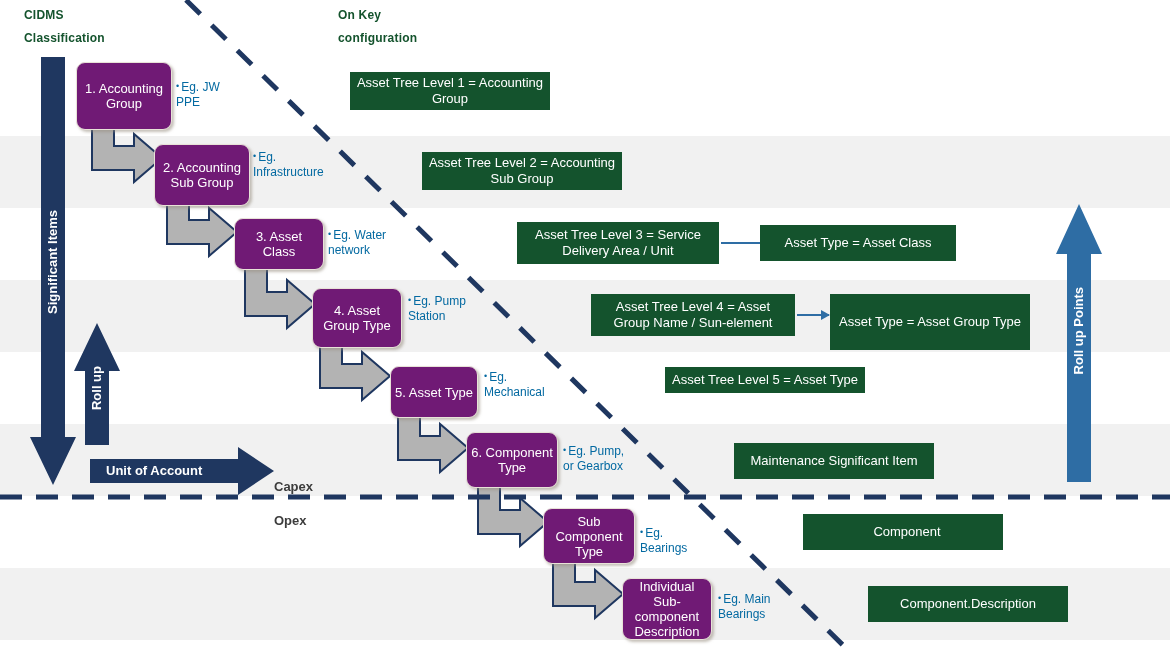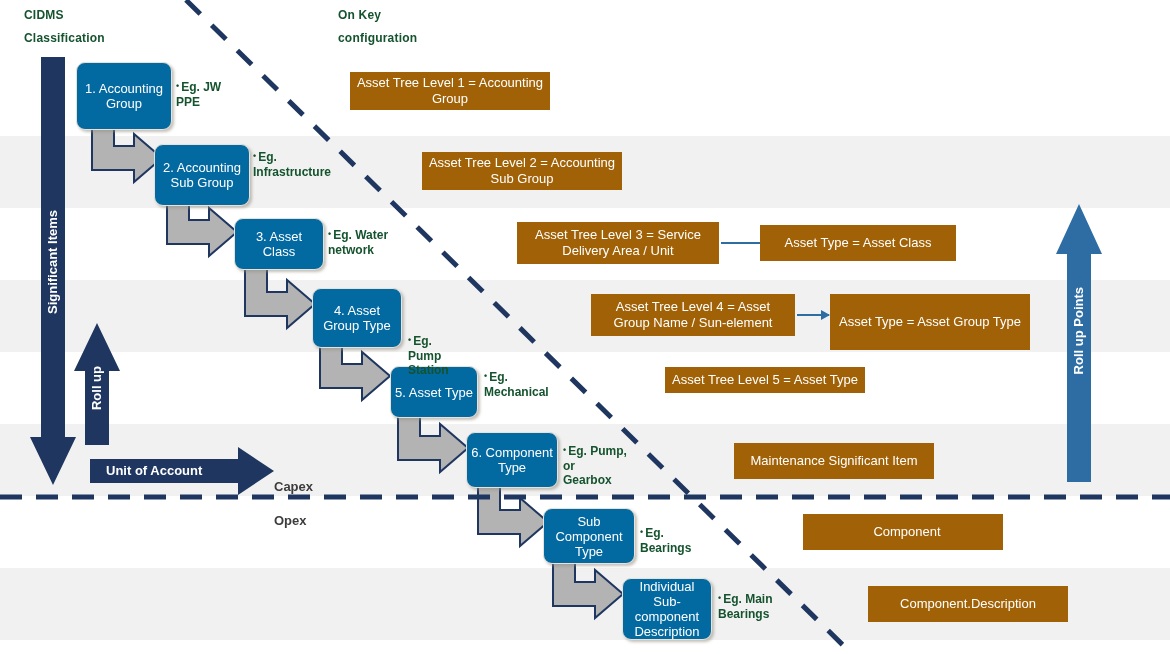--- a/index.html
+++ b/index.html
@@ -6,32 +6,32 @@
   body{font-family:"Liberation Sans","DejaVu Sans",sans-serif;}
   #canvas{position:relative;width:1170px;height:654px;overflow:hidden;background:#fff;}
 
   
   .stripe{position:absolute;left:0;width:1170px;background:#f1f1f1;z-index:0;}
 
   
   .heading{position:absolute;font-weight:bold;font-size:12px;line-height:23px;color:#14532d;letter-spacing:.2px;z-index:6;white-space:pre-line;}
 
   
-  .pbox{position:absolute;background:#0369a1;color:#ffffff;border-radius:9px;
+  .pbox{position:absolute;background:#701a75;color:#ffffff;border-radius:9px;
         display:flex;align-items:center;justify-content:center;text-align:center;
         font-size:13px;line-height:15px;z-index:5;
         box-shadow:2px 2px 3px rgba(150,140,125,.55);
         border:1px solid #e8e2d8;box-sizing:border-box;padding:2px 4px;}
 
   
-  .eg{position:absolute;font-size:12px;line-height:14px;color:#14532d;z-index:6;font-weight:bold;}
+  .eg{position:absolute;font-size:12px;line-height:14px;color:#0369a1;z-index:6;}
   .eg::before{content:"\2022";font-size:9px;position:relative;top:-2px;margin-right:2px;}
 
   
-  .bbox{position:absolute;background:#a16207;color:#ffffff;
+  .bbox{position:absolute;background:#14532d;color:#ffffff;
         display:flex;align-items:center;justify-content:center;text-align:center;
         font-size:13px;line-height:16px;z-index:5;box-sizing:border-box;padding:2px 6px;}
 
   
   .conn{position:absolute;height:2px;background:#2e6da4;z-index:4;}
   .conn::after{content:"";position:absolute;right:-1px;top:-4px;
        border-left:9px solid #2e6da4;border-top:5px solid transparent;border-bottom:5px solid transparent;}
 
   
   .elbow{position:absolute;z-index:4;}
@@ -132,21 +132,21 @@
   <div class="pbox" style="left:76px;top:62px;width:96px;height:68px;">1. Accounting Group</div>
   <div class="eg" style="left:176px;top:80px;width:52px;">Eg. JW PPE</div>
 
   <div class="pbox" style="left:154px;top:144px;width:96px;height:62px;">2. Accounting Sub Group</div>
   <div class="eg" style="left:253px;top:150px;width:58px;">Eg. Infrastructure</div>
 
   <div class="pbox" style="left:234px;top:218px;width:90px;height:52px;">3. Asset Class</div>
   <div class="eg" style="left:328px;top:228px;width:66px;">Eg. Water network</div>
 
   <div class="pbox" style="left:312px;top:288px;width:90px;height:60px;">4. Asset Group Type</div>
-  <div class="eg" style="left:408px;top:294px;width:60px;margin-top:40px;">Eg. Pump Station</div>
+  <div class="eg" style="left:408px;top:294px;width:60px;">Eg. Pump Station</div>
 
   <div class="pbox" style="left:390px;top:366px;width:88px;height:52px;">5. Asset Type</div>
   <div class="eg" style="left:484px;top:370px;width:48px;">Eg. Mechanical</div>
 
   <div class="pbox" style="left:466px;top:432px;width:92px;height:56px;">6. Component Type</div>
   <div class="eg" style="left:563px;top:444px;width:64px;">Eg. Pump, or Gearbox</div>
 
   <div class="pbox" style="left:543px;top:508px;width:92px;height:56px;">Sub Component Type</div>
   <div class="eg" style="left:640px;top:526px;width:62px;">Eg. Bearings</div>
 

